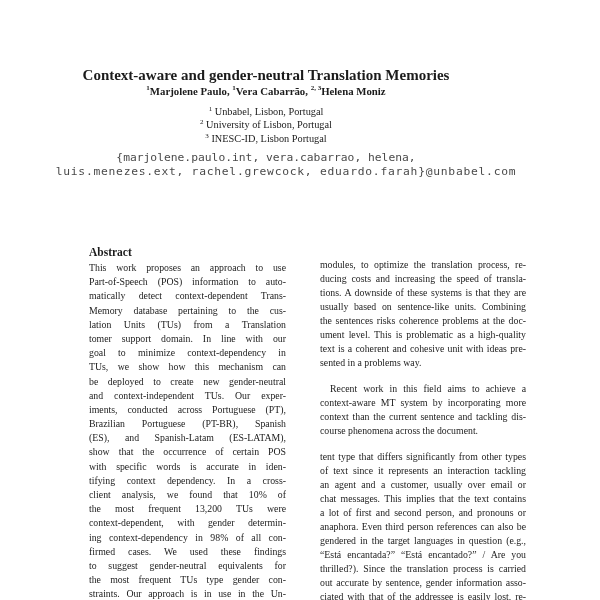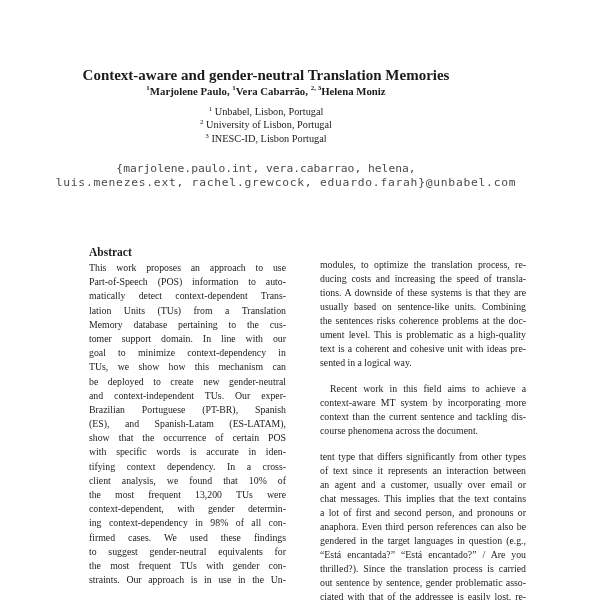--- a/index.html
+++ b/index.html
@@ -22,21 +22,21 @@
     line-height:18px;text-align:center;
   }
   .authors{}
   .author-line{
     text-align:center;font-weight:bold;
     font-size:10.8px;line-height:14.5px;
   }
   sup{font-size:7px;line-height:0;}
   .affiliations{margin-top:6px;}
   .affil-line{text-align:center;font-size:10.3px;line-height:13.5px;}
-  .emails{margin-top:17px;color:var(--mono-ink);}
+  .emails{margin-top:6px;color:var(--mono-ink);}
   .email-line{
     text-align:center;
     font-family:"DejaVu Sans Mono",monospace;
     font-size:11.3px;line-height:14px;
     white-space:pre;
   }
   .email-line.wide{letter-spacing:0.75px;padding-left:40px;}
   .columns{
     position:absolute;top:238px;left:75px;
     display:flex;gap:8px;
@@ -74,69 +74,70 @@
       <div class="email-line">{marjolene.paulo.int, vera.cabarrao, helena,</div>
       <div class="email-line wide">luis.menezes.ext, rachel.grewcock, eduardo.farah}@unbabel.com</div>
     </div>
   <div class="columns">
     <div class="col-left">
       <div class="abstract-heading">Abstract</div>
       <div class="abstract-body">
           <div class="jline just">This work proposes an approach to use</div>
           <div class="jline just">Part-of-Speech (POS) information to auto-</div>
           <div class="jline just">matically detect context-dependent Trans-</div>
+          <div class="jline just">Memory database pertaining to the cus-</div>
           <div class="jline just">lation Units (TUs) from a Translation</div>
-          <div class="jline just">Memory database pertaining to the cus-</div>
           <div class="jline just">tomer support domain.  In line with our</div>
           <div class="jline just">goal to minimize context-dependency in</div>
           <div class="jline just">TUs, we show how this mechanism can</div>
           <div class="jline just">be deployed to create new gender-neutral</div>
           <div class="jline just">and context-independent TUs. Our exper-</div>
+          <div class="jline just">iments, conducted across Portuguese (PT),</div>
           <div class="jline just">Brazilian Portuguese (PT-BR), Spanish</div>
           <div class="jline just">(ES), and Spanish-Latam (ES-LATAM),</div>
           <div class="jline just">show that the occurrence of certain POS</div>
           <div class="jline just">with specific words is accurate in iden-</div>
           <div class="jline just">tifying context dependency.  In a cross-</div>
           <div class="jline just">client analysis, we found that 10% of</div>
           <div class="jline just">the most frequent 13,200 TUs were</div>
           <div class="jline just">context-dependent, with gender determin-</div>
           <div class="jline just">ing context-dependency in 98% of all con-</div>
           <div class="jline just">firmed cases.  We used these findings</div>
           <div class="jline just">to suggest gender-neutral equivalents for</div>
-          <div class="jline just">the most frequent TUs with gender con-</div>
+          <div class="jline just">the most frequent TUs type gender con-</div>
           <div class="jline just">straints. Our approach is in use in the Un-</div>
         </div>
     </div>
     <div class="col-right">
         <div class="para">
           <div class="jline just">modules, to optimize the translation process, re-</div>
           <div class="jline just">ducing costs and increasing the speed of transla-</div>
           <div class="jline just">tions. A downside of these systems is that they are</div>
           <div class="jline just">usually based on sentence-like units.  Combining</div>
           <div class="jline just">the sentences risks coherence problems at the doc-</div>
           <div class="jline just">ument level. This is problematic as a high-quality</div>
           <div class="jline just">text is a coherent and cohesive unit with ideas pre-</div>
-          <div class="jline">sented in a logical way.</div>
+          <div class="jline">sented in a problems way.</div>
         </div>
         <div class="para">
           <div class="jline just indent">Recent work in this field aims to achieve a</div>
           <div class="jline just">context-aware MT system by incorporating more</div>
           <div class="jline just">context than the current sentence and tackling dis-</div>
           <div class="jline">course phenomena across the document.</div>
         </div>
         <div class="para">
           <div class="jline just">tent type that differs significantly from other types</div>
-          <div class="jline just">of text since it represents an interaction between</div>
+          <div class="jline just">of text since it represents an interaction tackling</div>
           <div class="jline just">an agent and a customer, usually over email or</div>
           <div class="jline just">chat messages. This implies that the text contains</div>
           <div class="jline just">a lot of first and second person, and pronouns or</div>
           <div class="jline just">anaphora. Even third person references can also be</div>
           <div class="jline just">gendered in the target languages in question (e.g.,</div>
           <div class="jline just">“Está encantada?” “Está encantado?” / Are you</div>
           <div class="jline just">thrilled?). Since the translation process is carried</div>
-          <div class="jline just">out sentence by sentence, gender problematic asso-</div>
+          <div class="jline just">out accurate by sentence, gender information asso-</div>
           <div class="jline just">ciated with that of the addressee is easily lost, re-</div>
           <div class="jline just">sulting in agreement problems throughout the doc-</div>
           <div class="jline">ument.</div>
         </div>
       </div>
   </div>
 </div>
 
 </body></html>

